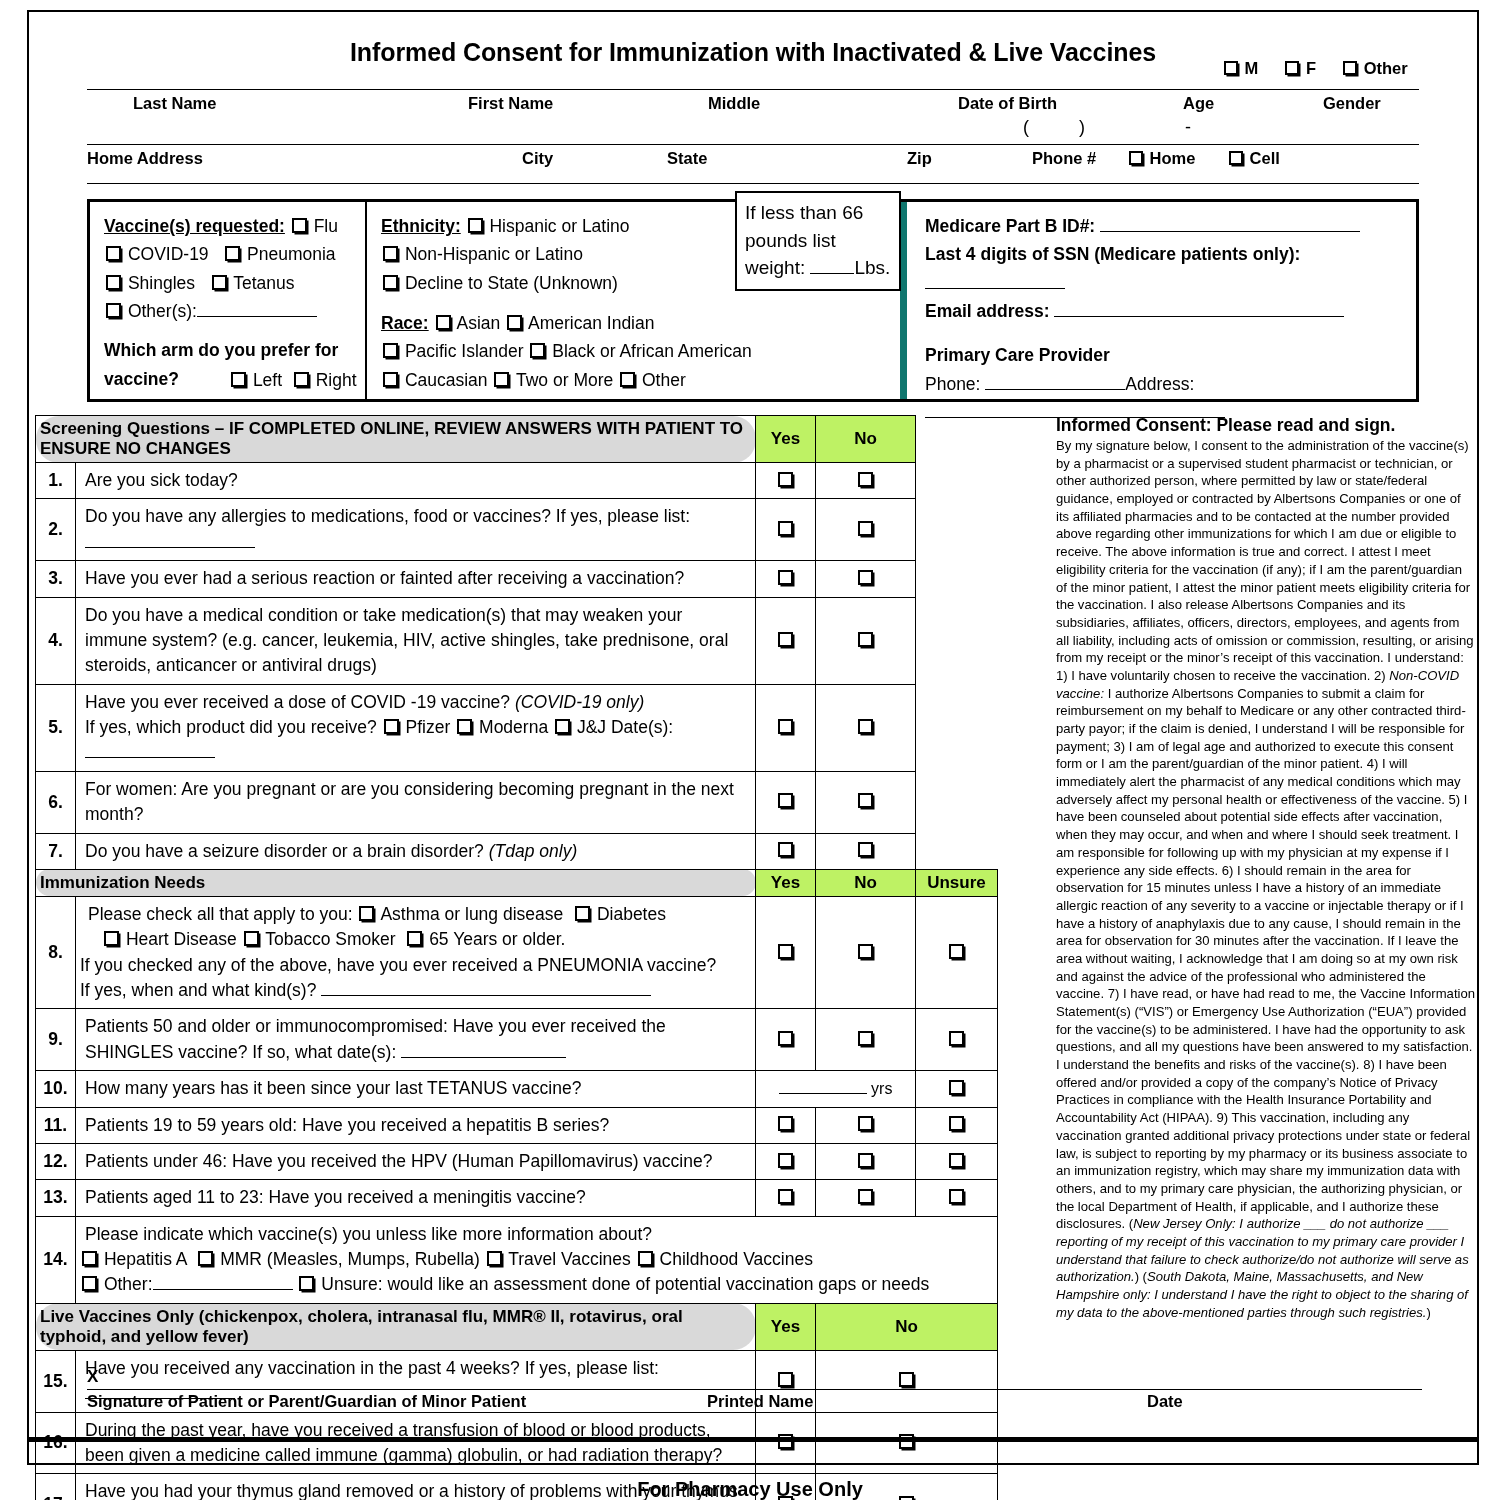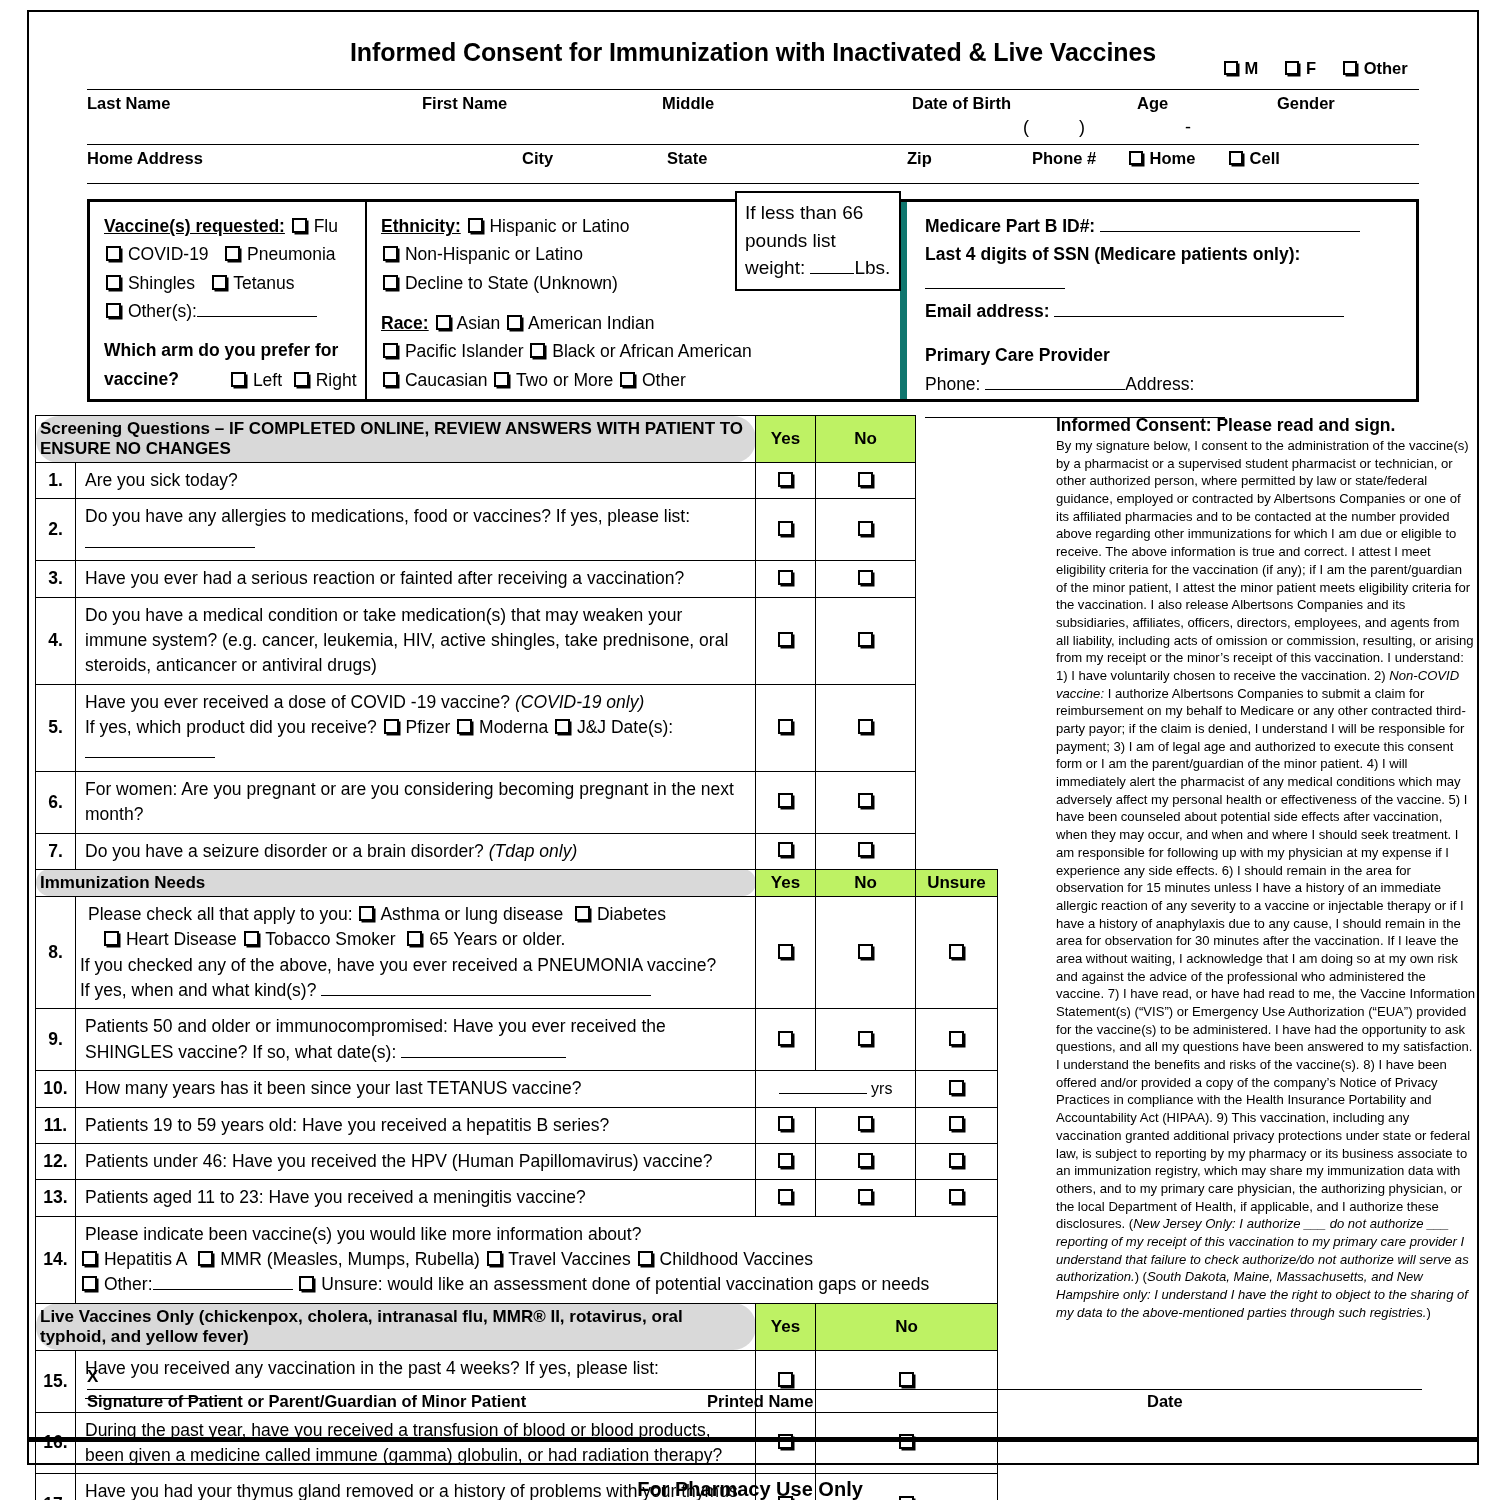--- a/index.html
+++ b/index.html
@@ -27,21 +27,21 @@
 
   
   .demo { position:relative; margin:0 0 0 58px; width:1332px; height:118px; }
   .genderline { position:absolute; left:1135px; top:-8px; width:265px; font-size:16.5px; font-weight:bold;
      display:flex; gap:25px; align-items:center; }
   .rule { position:absolute; left:0; width:1332px; border-bottom:1.6px solid #000; }
   .rule.r1 { top:22px; }
   .rule.r2 { top:77px; }
   .rule.r3 { top:116px; }
   .lab { position:absolute; font-size:16.5px; font-weight:bold; }
-  .row1lab { top:27px; }
+  .row1lab { top:27px;margin-left:46px; }
   .row2lab { top:82px; }
   .phoneparens { position:absolute; top:50px; font-size:18px; }
 
   
   .vbox { position:absolute; left:58px; top:187px; width:1332px; height:203px; border:3.5px solid #000; display:flex; }
   .vcell { padding:10px 0 0 14px; font-size:17.5px; line-height:1.62; }
   .vcell.c1 { width:277px; border-right:2px solid #000; }
   .vcell.c2 { width:540px; border-right:7px solid #0f766e; position:relative;}
   .vcell.c3 { flex:1; padding-left:18px; }
   .u { text-decoration:underline; font-weight:bold; }
@@ -305,21 +305,21 @@
         <td class="num">13.</td>
         <td class="qtxt">Patients aged 11 to 23:  Have you received a meningitis vaccine?</td>
         <td class="ck"><span class="box"></span></td>
         <td class="ckN"><span class="box"></span></td>
         <td class="ckU"><span class="box"></span></td>
       </tr>
 
       <tr>
         <td class="num">14.</td>
         <td class="qtxt" colspan="4" style="padding-left:4px">
-          <div style="padding-left:5px">Please indicate been vaccine(s) you would like more information about?</div>
+          <div style="padding-left:5px">Please indicate which vaccine(s) you unless like more information about?</div>
           <div><span class="box"></span> <span>Hepatitis A</span>
             &nbsp;<span class="box"></span> <span>MMR (Measles, Mumps, Rubella)</span>
             <span class="box"></span> <span>Travel Vaccines</span>
             <span class="box"></span> <span>Childhood Vaccines</span></div>
           <div><span class="box"></span> <span>Other:</span><span class="blank" style="width:140px"></span>
             <span class="box"></span> <span>Unsure: would like an assessment done of potential vaccination gaps or needs</span></div>
         </td>
       </tr>
 
       <tr>

